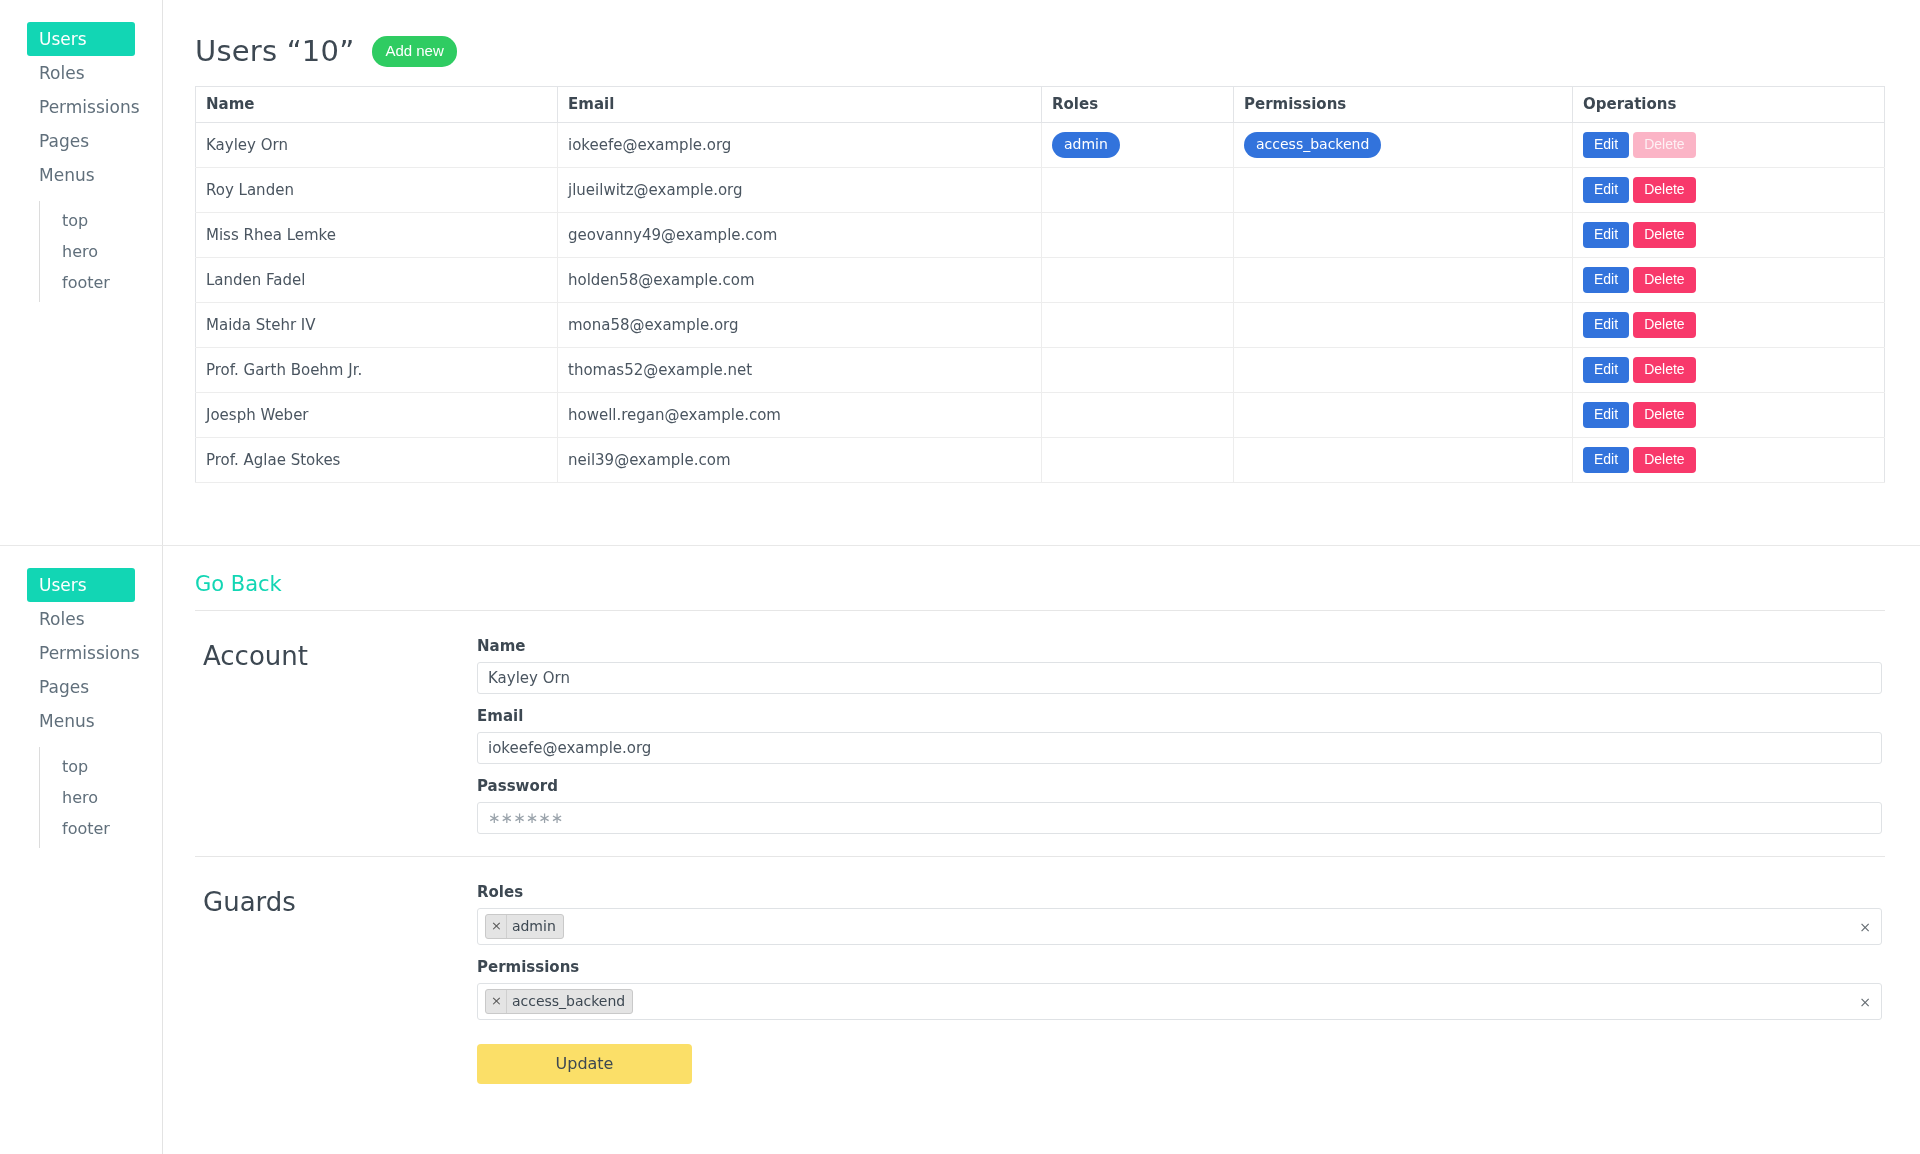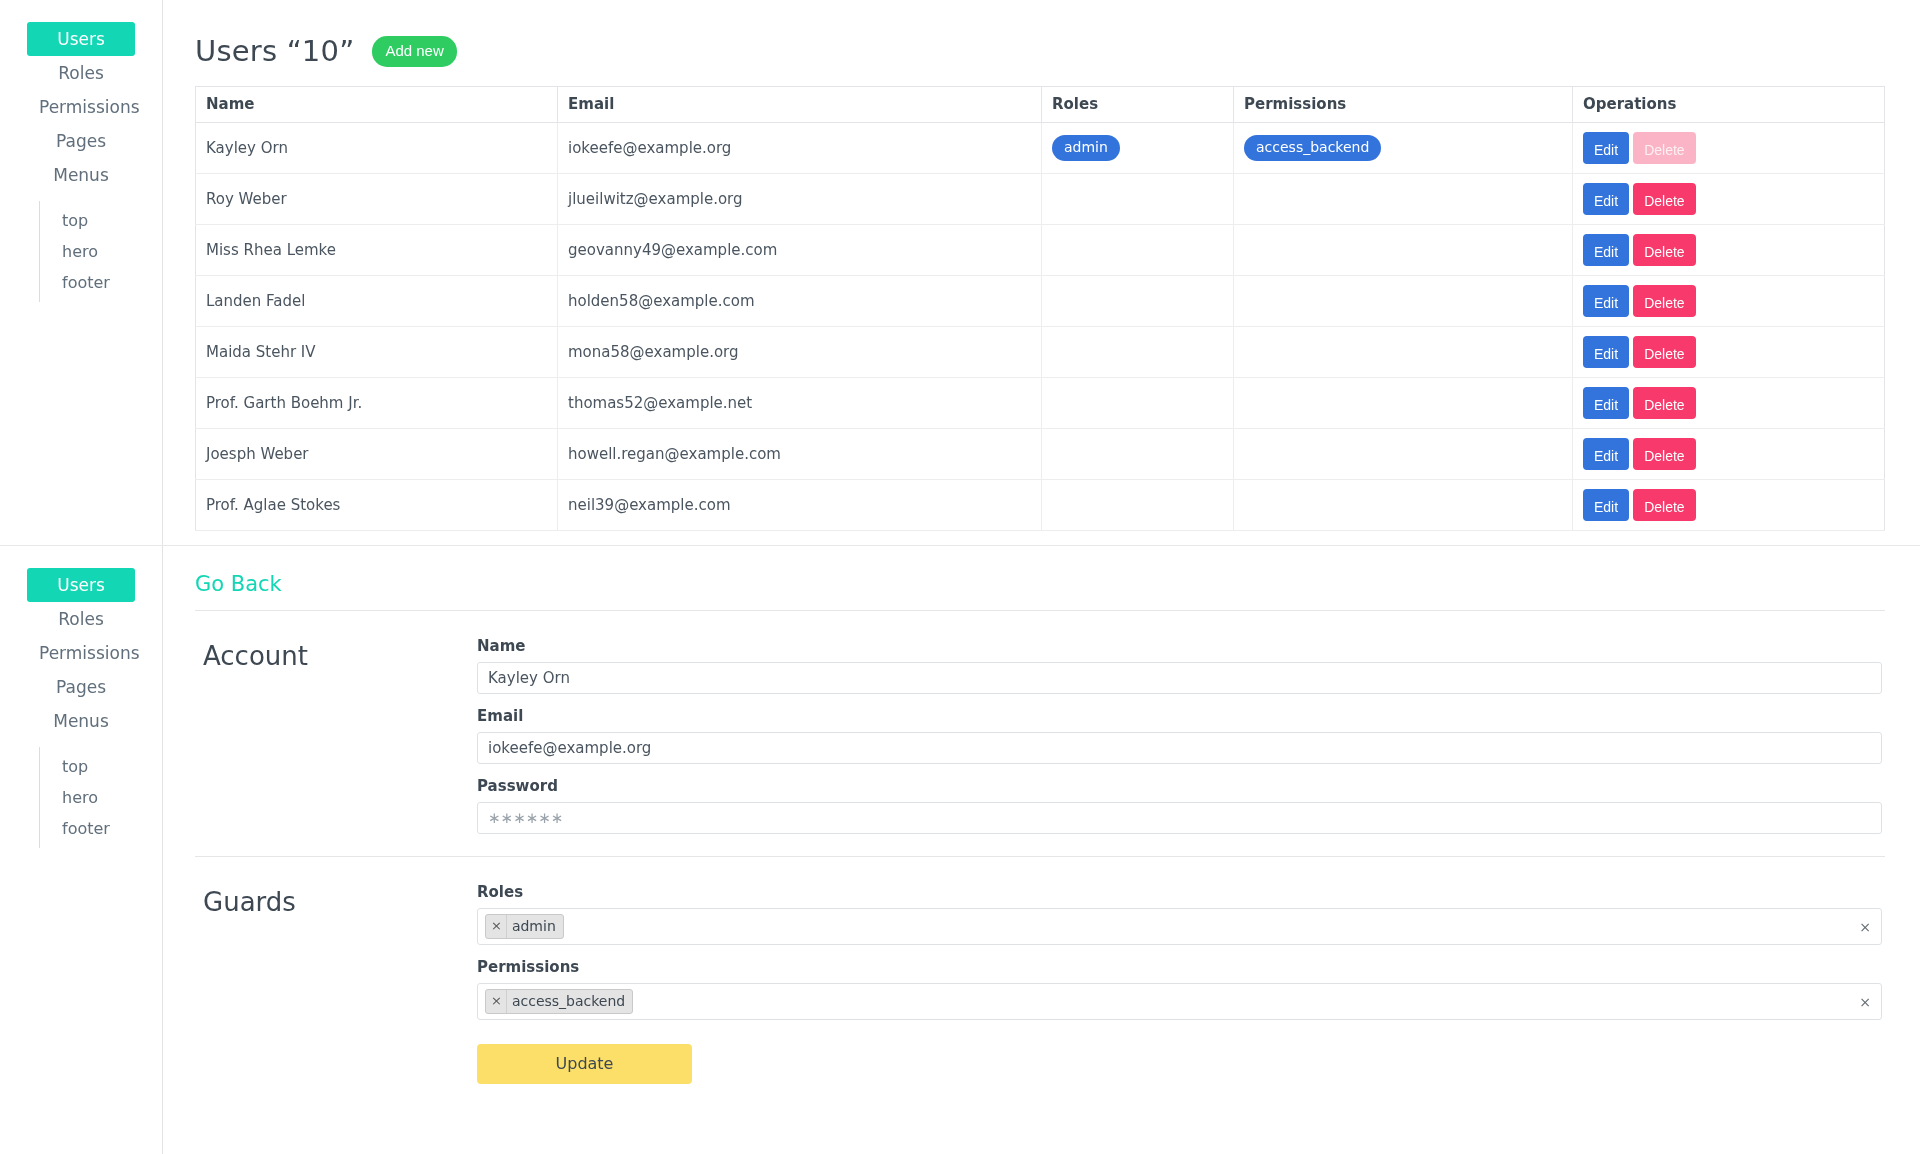--- a/index.html
+++ b/index.html
@@ -25,21 +25,20 @@
   }
   .nav-item {
     display: block;
     margin: 0 27px 0 27px;
     padding: 7px 12px;
     font-size: 17px;
     line-height: 20px;
     color: #606f7b;
     cursor: pointer;
     white-space: nowrap;
-    text-align: center;
   }
   .nav-item.active {
     background: #12d6b4;
     color: #ffffff;
     border-radius: 3px;
   }
   .nav-sub-wrap {
     margin: 9px 0 0 39px;
     border-left: 1px solid #dcdcdc;
     padding: 4px 0 4px 0;
@@ -113,21 +112,21 @@
     padding: 5px 12px 6px;
   }
   .ops { white-space: nowrap; }
   .btn-op {
     display: inline-block;
     border: none;
     border-radius: 4px;
     color: #fff;
     font-size: 14px;
     line-height: 15px;
-    padding: 11px 11px 6px;
+    padding: 5px 11px 6px;
     margin-right: 4px;
     cursor: pointer;
   }
   .btn-edit   { background: #3273dc; }
   .btn-delete { background: #f8396b; }
   .btn-delete.disabled { background: #fbb4c6; color: #fdf1f4; cursor: default; }
 
   
   .edit-content { position: absolute; left: 163px; top: 0; right: 0; padding: 26px 35px 0 32px; }
   .go-back {
@@ -275,21 +274,21 @@
       </thead>
       <tbody id="users-tbody">
           <tr>
             <td>Kayley Orn</td>
             <td>iokeefe@example.org</td>
             <td><span class="badge">admin</span></td>
             <td><span class="badge">access_backend</span></td>
             <td class="ops"><button class="btn-op btn-edit">Edit</button><button class="btn-op btn-delete disabled">Delete</button></td>
           </tr>
           <tr>
-            <td>Roy Weber</td>
+            <td>Roy Landen</td>
             <td>jlueilwitz@example.org</td>
             <td></td>
             <td></td>
             <td class="ops"><button class="btn-op btn-edit">Edit</button><button class="btn-op btn-delete">Delete</button></td>
           </tr>
           <tr>
             <td>Miss Rhea Lemke</td>
             <td>geovanny49@example.com</td>
             <td></td>
             <td></td>

